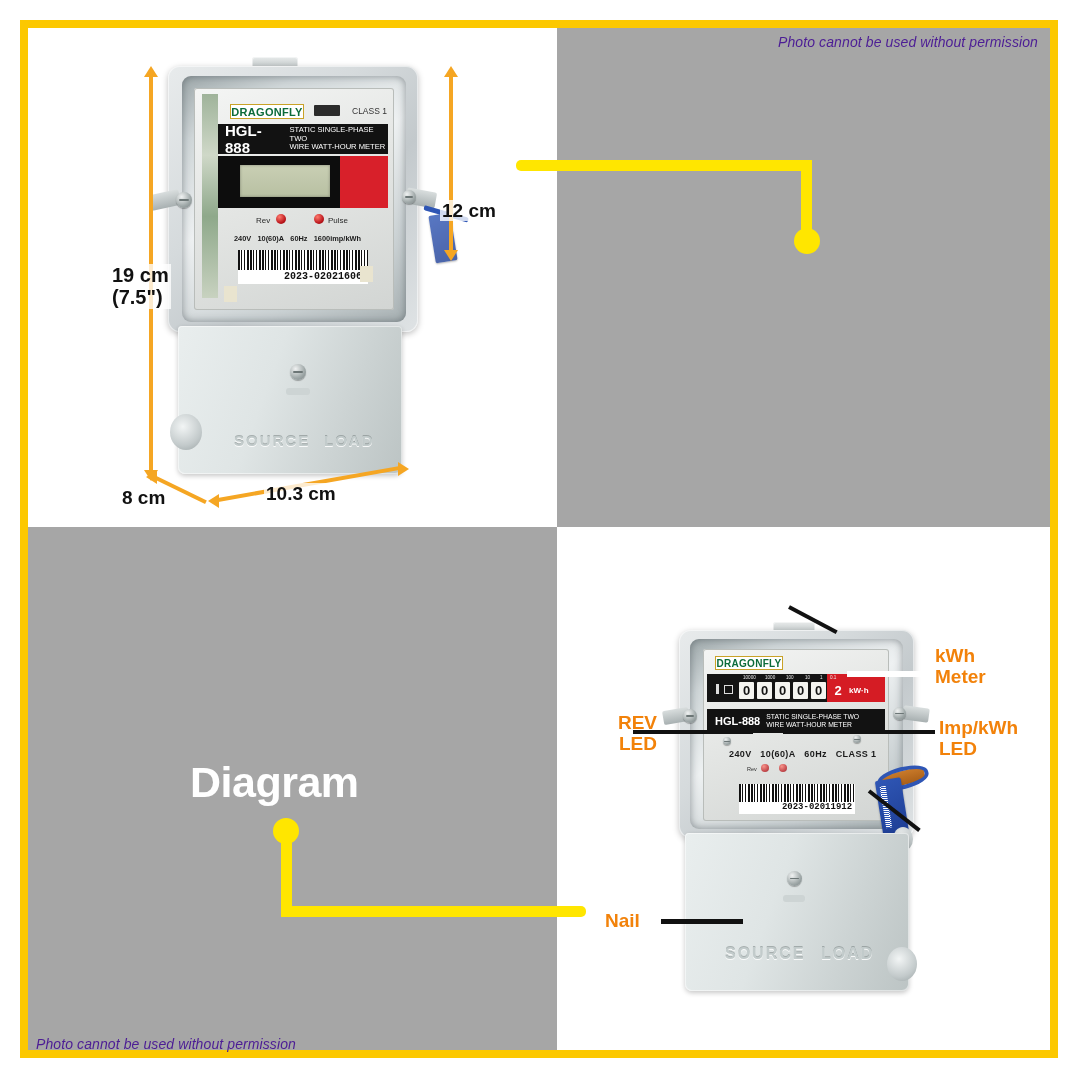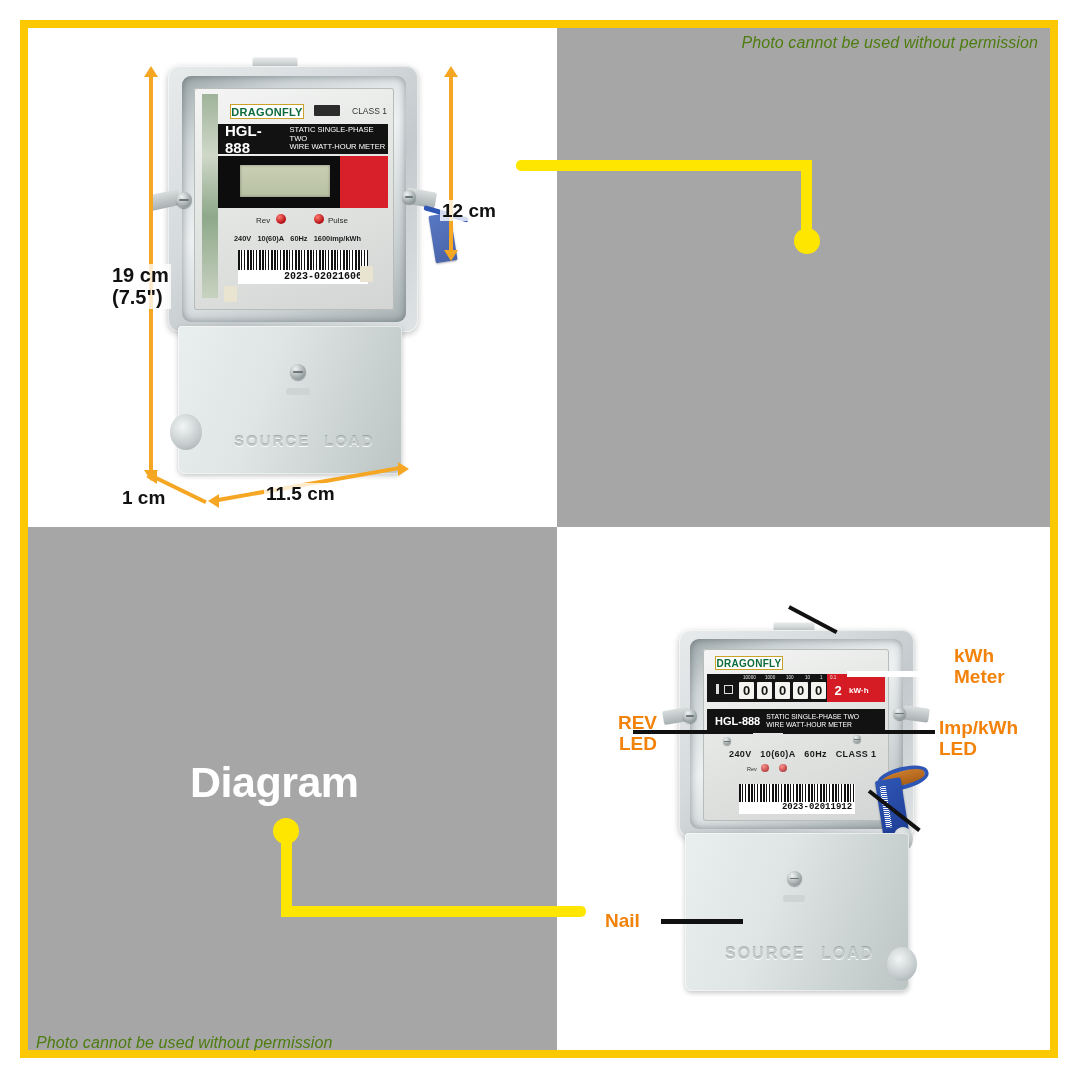--- a/index.html
+++ b/index.html
@@ -16,21 +16,21 @@
 
   
   .quad { position:absolute; }
   .quad-tl { left:28px;  top:28px;  width:529px; height:499px; background:#ffffff; }
   .quad-tr { left:557px; top:28px;  width:493px; height:499px; background:#A6A6A6; }
   .quad-bl { left:28px;  top:527px; width:529px; height:523px; background:#A6A6A6; }
   .quad-br { left:557px; top:527px; width:493px; height:523px; background:#ffffff; }
 
   
   .watermark {
-    position:absolute; font-style:italic; font-size:16px; color:#4d7c0f;
+    position:absolute; font-style:italic; font-size:14px; color:#4c1d95;
     white-space:nowrap; letter-spacing:.1px;
   }
   .wm-tr { right:40px; top:34px; }
   .wm-bl { left:36px; bottom:26px; }
 
   
   .section-title {
     position:absolute; color:#ffffff; font-weight:bold; font-size:43px;
     letter-spacing:-.5px; white-space:nowrap;
   }
@@ -282,26 +282,26 @@
       <span>(7.5")</span>
     </div>
 
     <div class="arrow arrow-up" style="left:444px; top:66px;"></div>
     <div class="dim-line" style="left:449px; top:76px; width:4px; height:180px;"></div>
     <div class="arrow arrow-down" style="left:444px; top:250px;"></div>
     <div class="dim-label" style="left:440px; top:200px; font-size:19px;">12 cm</div>
 
     <div class="dim-line" style="left:152px; top:474px; width:60px; height:4px; transform:rotate(26deg); transform-origin:left center;"></div>
     <div class="arrow arrow-left" style="left:146px; top:470px;"></div>
-    <div class="dim-label" style="left:120px; top:487px; font-size:19px;">1 cm</div>
+    <div class="dim-label" style="left:120px; top:487px; font-size:19px;">8 cm</div>
 
     <div class="arrow arrow-left" style="left:208px; top:494px;"></div>
     <div class="dim-line" style="left:218px; top:498px; width:185px; height:4px; transform:rotate(-10deg); transform-origin:left center;"></div>
     <div class="arrow arrow-right" style="left:398px; top:462px;"></div>
-    <div class="dim-label" style="left:264px; top:483px; font-size:19px;">11.5 cm</div>
+    <div class="dim-label" style="left:264px; top:483px; font-size:19px;">10.3 cm</div>
   </div>
 
   <div class="ybar dim-h"></div>
   <div class="ybar dim-v"></div>
   <div class="ydot dim-dot"></div>
 
   <div class="section-title title-diagram">Diagram</div>
   <div class="ydot dia-dot"></div>
   <div class="ybar dia-v"></div>
   <div class="ybar dia-h"></div>
@@ -383,21 +383,21 @@
       <div class="screw" style="left:102px; top:38px; width:15px; height:15px;"></div>
       <div style="position:absolute; left:98px; top:62px; width:22px; height:7px;
                   background:#cdd4d4; border-radius:3px;"></div>
       <div class="base-emboss" style="left:40px; top:112px; font-size:16px;">SOURCE</div>
       <div class="base-emboss" style="left:136px; top:112px; font-size:16px;">LOAD</div>
     </div>
     <div class="conduit" style="left:330px; top:420px; width:30px; height:34px;"></div>
 
     <div class="leader" style="left:232px; top:78px; width:54px; height:4px; transform:rotate(28deg);"></div>
 
-    <div class="callout" style="left:378px; top:118px; width:100px;margin-left:19px;">kWh
+    <div class="callout" style="left:378px; top:118px; width:100px;">kWh
 Meter</div>
     <div class="leader-white" style="left:290px; top:144px; width:82px; height:6px;"></div>
 
     <div class="callout" style="left:14px; top:185px; width:86px; text-align:right;">REV
 LED</div>
     <div class="leader" style="left:76px; top:203px; width:120px; height:4px;"></div>
 
     <div class="callout" style="left:382px; top:190px; width:110px;">Imp/kWh
 LED</div>
     <div class="leader" style="left:226px; top:203px; width:152px; height:4px;"></div>

